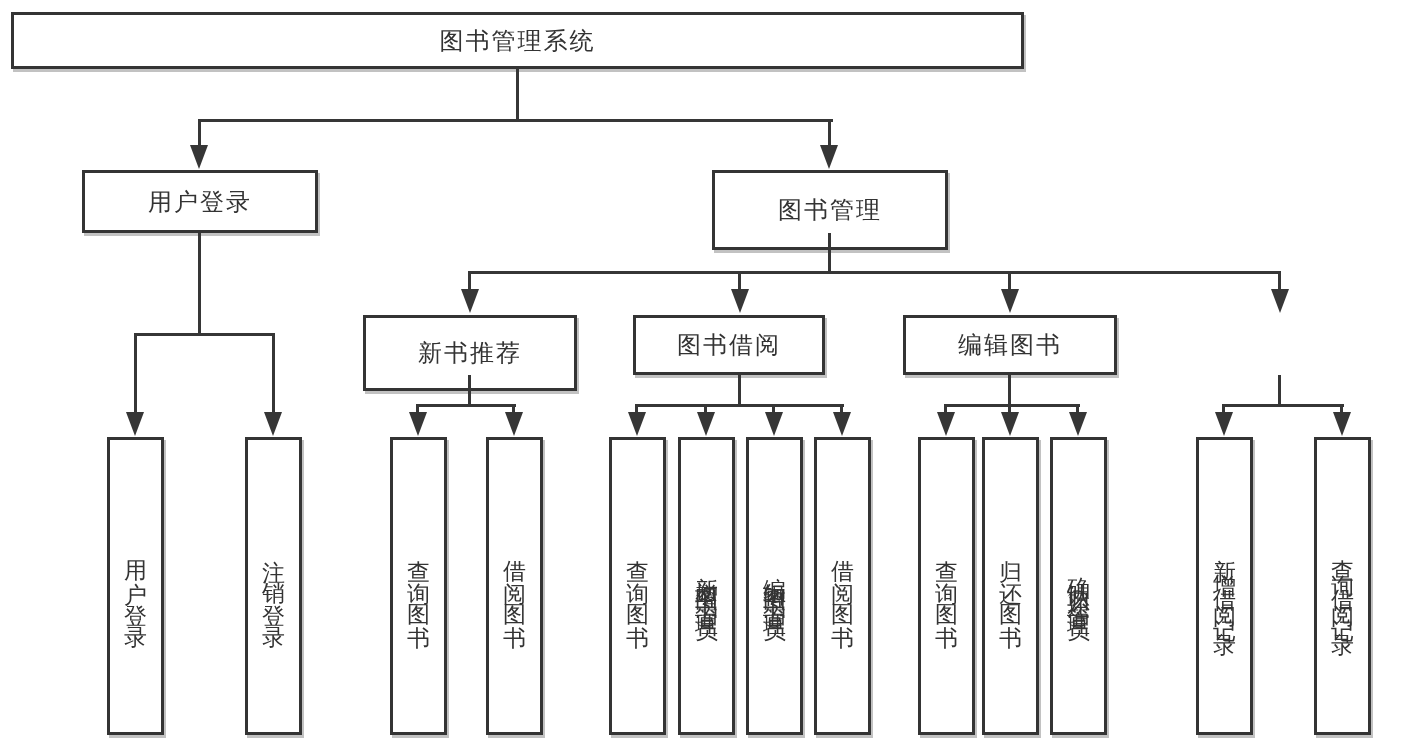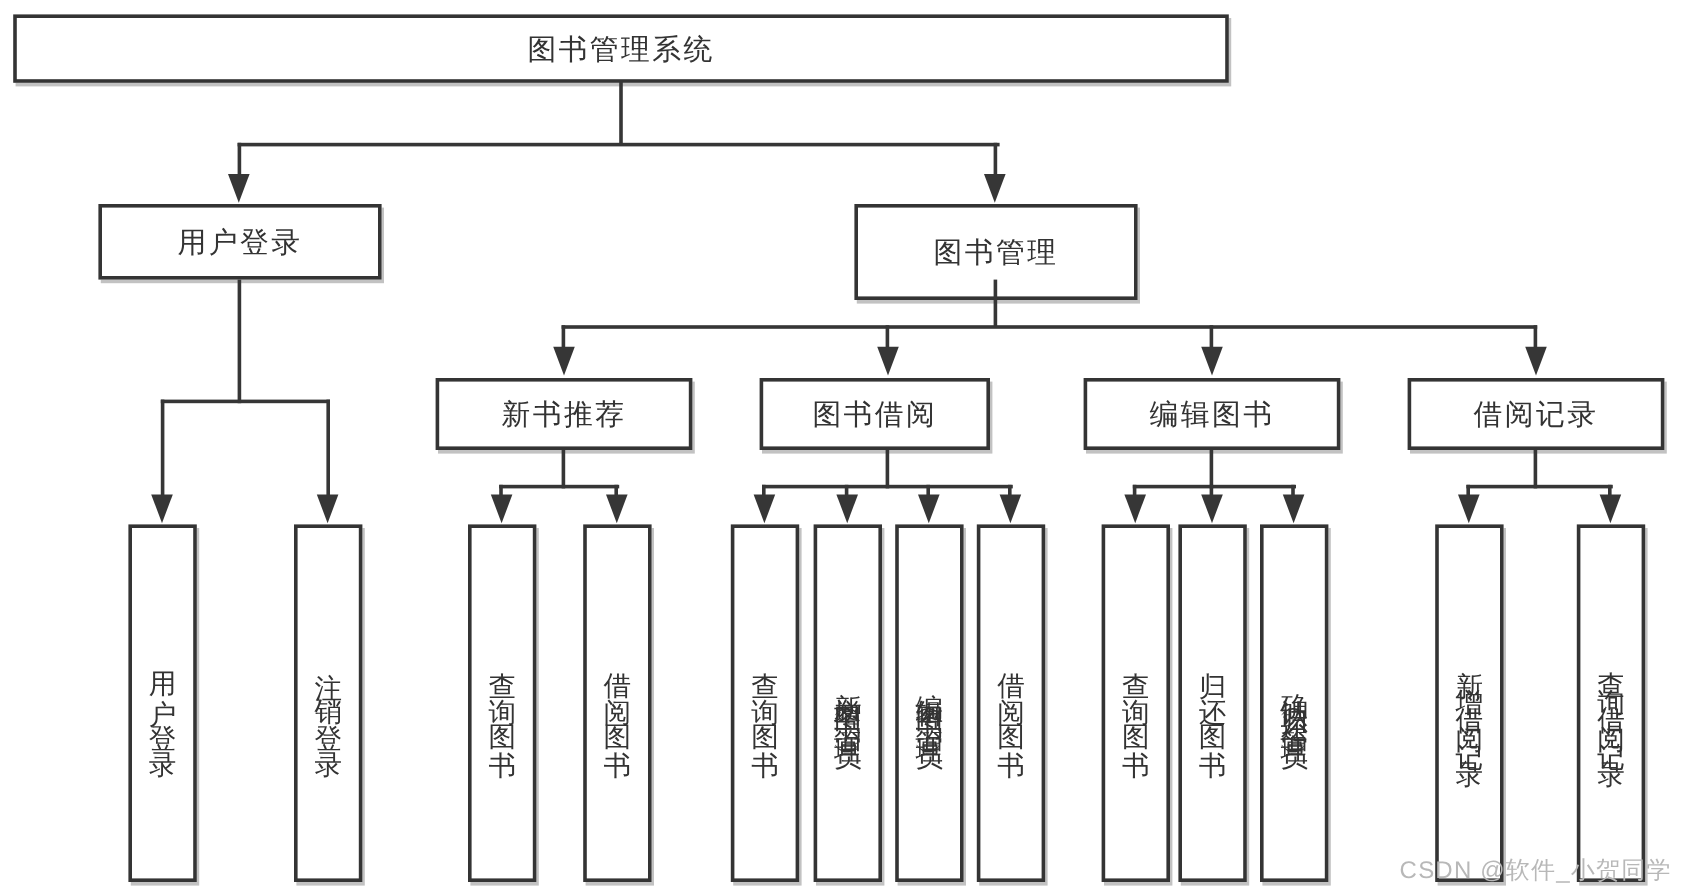--- a/index.html
+++ b/index.html
@@ -71,31 +71,28 @@
   <div class="h" style="left:468px;top:271px;width:813px;"></div>
   <div class="v" style="left:468px;top:271px;height:20px;"></div>
   <div class="a" style="left:461px;top:289px;"></div>
   <div class="v" style="left:738px;top:271px;height:20px;"></div>
   <div class="a" style="left:731px;top:289px;"></div>
   <div class="v" style="left:1008px;top:271px;height:20px;"></div>
   <div class="a" style="left:1001px;top:289px;"></div>
   <div class="v" style="left:1278px;top:271px;height:20px;"></div>
   <div class="a" style="left:1271px;top:289px;"></div>
 
-  <div class="box" style="left:363px;top:315px;width:214px;height:60px;">
+  <div class="box" style="left:363px;top:315px;width:214px;height:76px;">
     <span>新书推荐</span>
   </div>
   <div class="box" style="left:633px;top:315px;width:192px;height:60px;">
     <span>图书借阅</span>
   </div>
   <div class="box" style="left:903px;top:315px;width:214px;height:60px;">
     <span>编辑图书</span>
-  </div>
-  <div class="box" style="left:1173px;top:315px;width:214px;height:60px;">
-    <span>借阅记录</span>
   </div>
 
   <div class="v" style="left:468px;top:375px;height:32px;"></div>
   <div class="h" style="left:416px;top:404px;width:100px;"></div>
   <div class="v" style="left:416px;top:404px;height:10px;"></div>
   <div class="a" style="left:409px;top:412px;"></div>
   <div class="v" style="left:512px;top:404px;height:10px;"></div>
   <div class="a" style="left:505px;top:412px;"></div>
 
   <div class="v" style="left:738px;top:375px;height:32px;"></div>
@@ -162,15 +159,14 @@
     <span>确认归还（管理员）</span>
   </div>
 
   <div class="vbox ls6" style="left:1196px;top:437px;width:57px;height:298px;">
     <span>新增借阅记录</span>
   </div>
   <div class="vbox ls6" style="left:1314px;top:437px;width:57px;height:298px;">
     <span>查询借阅记录</span>
   </div>
 
-  <div class="watermark">CSDN @软件_小贺同学</div>
 
 </div>
 
 </body></html>

